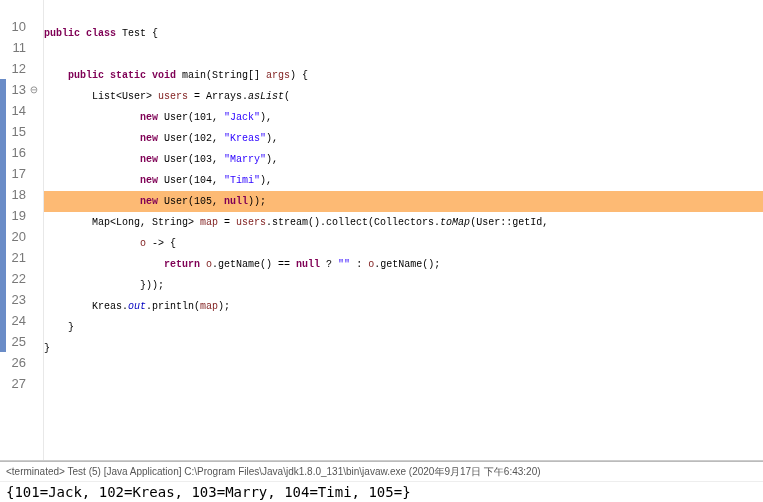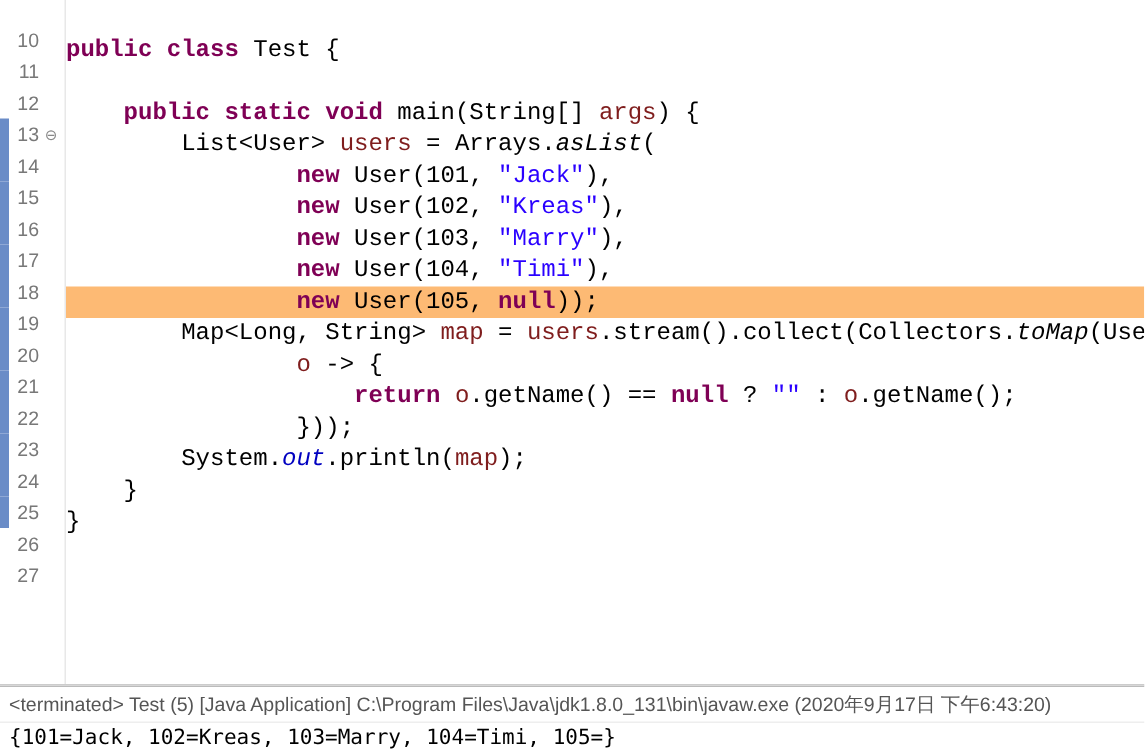--- a/index.html
+++ b/index.html
@@ -2,35 +2,35 @@
 <html><head>
 <meta charset="utf-8">
 <style>
 * { margin: 0; padding: 0; box-sizing: border-box; }
 body { font-family: "Segoe UI", Tahoma, sans-serif; font-size: 14px; background: #fff; width: 763px; height: 502px; overflow: hidden; display: flex; flex-direction: column; }
 .editor { flex: 1; display: flex; overflow: hidden; border-bottom: 1px solid #ccc; }
 .gutter { width: 44px; background: #fff; border-right: 1px solid #e8e8e8; padding-top: 16px; }
 .ln { display: flex; align-items: center; justify-content: flex-end; height: 21px; color: #787878; font-size: 13px; padding-right: 4px; position: relative; }
 .ln.marked::before { content: ""; position: absolute; left: 0; top: 0; width: 6px; height: 100%; background: #6a8cc7; }
 .ln .fold { margin-left: 3px; font-size: 10px; color: #888; width: 10px; text-align: center; }
-.code { flex: 1; font-family: Consolas, "Courier New", monospace; font-size: 16px; padding-top: 2px; overflow: hidden; }
+.code { flex: 1; font-family: Consolas, "Courier New", monospace; font-size: 10px; padding-top: 2px; overflow: hidden; }
 .line { height: 21px; line-height: 21px; white-space: pre; }
 .line.hl { background: #fdba74; }
 .kw { color: #7f0055; font-weight: bold; }
 .typ { color: #000; }
 .var { color: #7f1d1d; }
 .str { color: #2a00ff; }
 .mtd-i { color: #000; font-style: italic; }
 .fld-i { color: #0000c0; font-style: italic; }
 .console-wrap { border-top: 1px solid #bbb; background: #fff; }
 .console-tabs { display: flex; align-items: center; height: 24px; border-bottom: 1px solid #ccc; background: #f5f5f5; padding-left: 2px; }
 .tab { display: inline-flex; align-items: center; height: 22px; padding: 0 6px; background: #fff; border: 1px solid #ccc; border-bottom: none; font-size: 12px; gap: 4px; }
 .tab .icon { width: 12px; height: 12px; }
 .close-x { font-size: 11px; color: #666; margin-left: 2px; }
-.console-hdr { font-size: 13px; color: #555; padding: 3px 6px 2px; border-bottom: 1px solid #eee; }
+.console-hdr { font-size: 10px; color: #555; padding: 3px 6px 2px; border-bottom: 1px solid #eee; }
 .console-out { font-family: Consolas, monospace; font-size: 14px; padding: 2px 6px; }
 </style>
 </head>
 <body>
 
 <div class="editor">
   <div class="gutter" id="gutter">
       <div class="ln">
         <span>10</span>
         <span class="fold"></span>
@@ -112,21 +112,21 @@
       <div class="line"><span class="typ">        List&lt;User&gt; </span><span class="var">users</span><span class="typ"> = Arrays.</span><span class="mtd-i">asList</span><span class="typ">(</span></div>
       <div class="line"><span>                </span><span class="kw">new </span><span class="typ">User(101, </span><span class="str">"Jack"</span><span class="typ">),</span></div>
       <div class="line"><span>                </span><span class="kw">new </span><span class="typ">User(102, </span><span class="str">"Kreas"</span><span class="typ">),</span></div>
       <div class="line"><span>                </span><span class="kw">new </span><span class="typ">User(103, </span><span class="str">"Marry"</span><span class="typ">),</span></div>
       <div class="line"><span>                </span><span class="kw">new </span><span class="typ">User(104, </span><span class="str">"Timi"</span><span class="typ">),</span></div>
       <div class="line hl"><span>                </span><span class="kw">new </span><span class="typ">User(105, </span><span class="kw">null</span><span class="typ">));</span></div>
       <div class="line"><span class="typ">        Map&lt;Long, String&gt; </span><span class="var">map</span><span class="typ"> = </span><span class="var">users</span><span class="typ">.stream().collect(Collectors.</span><span class="mtd-i">toMap</span><span class="typ">(User::getId,</span></div>
       <div class="line"><span>                </span><span class="var">o</span><span class="typ"> -&gt; {</span></div>
       <div class="line"><span>                    </span><span class="kw">return </span><span class="var">o</span><span class="typ">.getName() == </span><span class="kw">null </span><span class="typ">? </span><span class="str">""</span><span class="typ"> : </span><span class="var">o</span><span class="typ">.getName();</span></div>
       <div class="line"><span class="typ">                }));</span></div>
-      <div class="line"><span class="typ">        System.</span><span class="fld-i">out</span><span class="typ">.println(</span><span class="var">map</span><span class="typ">);</span></div>
+      <div class="line"><span class="typ">        Kreas.</span><span class="fld-i">out</span><span class="typ">.println(</span><span class="var">map</span><span class="typ">);</span></div>
       <div class="line"><span class="typ">    }</span></div>
       <div class="line"><span class="typ">}</span></div>
       <div class="line"></div>
     </div>
 </div>
 
 <div class="console-wrap">
   <div class="console-hdr">&lt;terminated&gt; Test (5) [Java Application] C:\Program Files\Java\jdk1.8.0_131\bin\javaw.exe (2020年9月17日 下午6:43:20)</div>
   <div class="console-out">{101=Jack, 102=Kreas, 103=Marry, 104=Timi, 105=}</div>
 </div>

